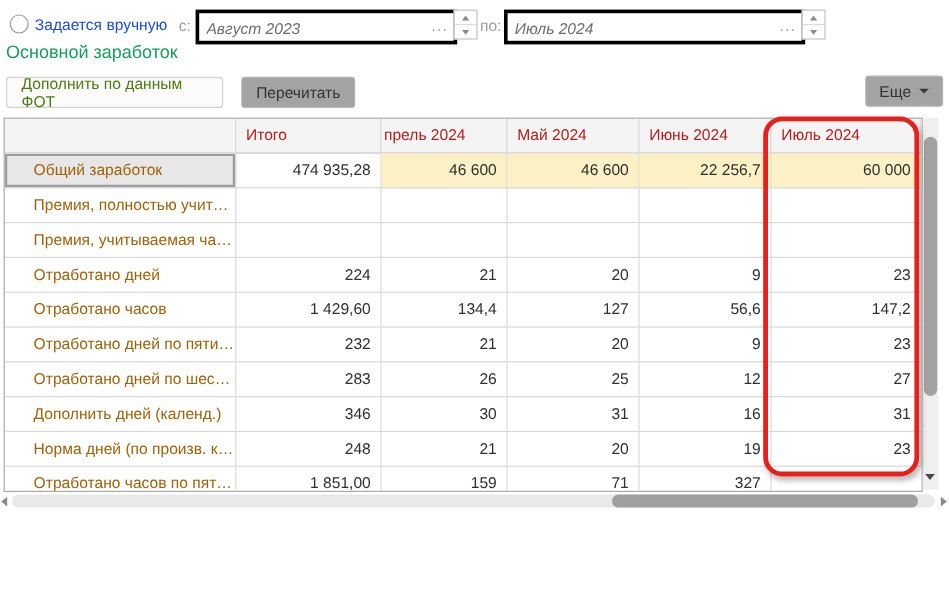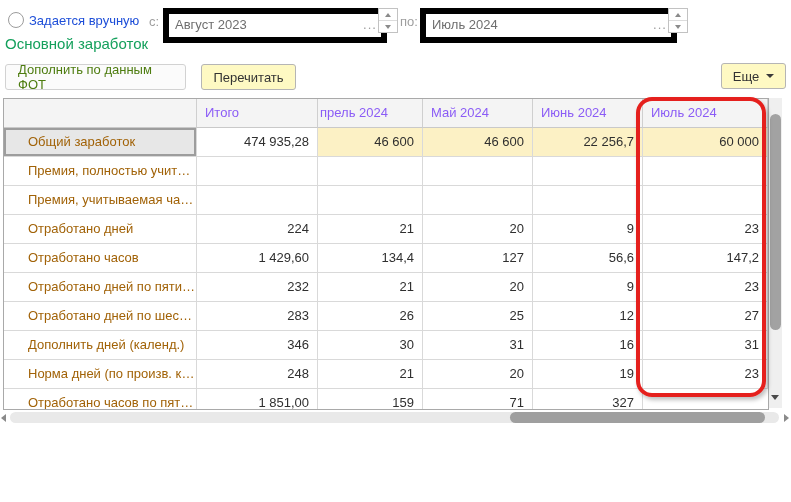--- a/index.html
+++ b/index.html
@@ -6,59 +6,59 @@
   #page{position:relative;width:791px;height:502px;background:#fff;overflow:hidden;
         font-family:"Liberation Sans","DejaVu Sans",sans-serif;font-size:13px;color:#3f3f3f;}
 
   
   .abs{position:absolute;}
   .radio{left:8px;top:12px;width:14px;height:14px;border:1px solid #9c9c9c;border-radius:50%;background:#fff;}
   .radio-label{left:29px;top:13px;color:#1d4ed8;}
   .field-label{color:#9e9e9e;}
   .lbl-from{left:149px;top:14px;}
   .lbl-to{left:400px;top:14px;}
-  .field{height:23px;border:6px solid #000000;background:#fff;display:flex;align-items:flex-start;}
+  .field{height:23px;border:3px solid #000000;background:#fff;display:flex;align-items:flex-end;font-style:italic;}
   .field .val{flex:1;padding:0 6px;color:#6e6e6e;border:none;outline:none;background:transparent;
               font:inherit;height:21px;min-width:0;}
   .field .dots{width:22px;text-align:center;color:#9e9e9e;letter-spacing:1px;cursor:pointer;
                align-self:stretch;line-height:21px;}
   .f1{left:163px;top:8px;width:212px;}
   .f2{left:420px;top:8px;width:245px;}
   .spin{top:8px;width:18px;height:23px;border:1px solid #c2c2c2;background:#fff;
         display:flex;flex-direction:column;}
   .s1{left:378px;} .s2{left:668px;}
   .spin .u,.spin .d{flex:1;position:relative;cursor:pointer;}
   .spin .u{border-bottom:1px solid #dcdcdc;}
   .spin .u::after,.spin .d::after{content:"";position:absolute;left:50%;top:50%;transform:translate(-50%,-50%);
         border-left:3px solid transparent;border-right:3px solid transparent;}
   .spin .u::after{border-bottom:4px solid #8a8a8a;}
   .spin .d::after{border-top:4px solid #8a8a8a;}
 
   
   .title{left:5px;top:35px;font-size:15px;color:var(--green,#14a05c);}
 
   
-  .btn{position:absolute;height:26px;border:1px solid #b5b5b5;border-radius:3px;background:#fef9c3;
+  .btn{position:absolute;height:26px;border:1px solid #b5b5b5;border-radius:3px;background:#a3a3a3;
        color:#333;font:inherit;display:flex;align-items:center;justify-content:center;cursor:pointer;
        padding:0 12px;box-sizing:border-box;}
   .btn.disabled{color:#4d7c0f;border-color:#d2d2d2;background:#fbfbfb;}
   .b1{left:5px;top:64px;width:181px;}
   .b2{left:201px;top:64px;width:95px;}
   .b3{left:721px;top:63px;width:65px;}
   .caret{display:inline-block;margin-left:7px;border-left:4px solid transparent;
          border-right:4px solid transparent;border-top:4px solid #3a3a3a;}
 
   
   .tablewrap{left:3px;top:98px;width:764px;height:310px;border:1px solid #a9a9a9;overflow:hidden;
              background:#fff;}
   .grid{display:grid;grid-template-columns:193px 121px 105px 110px 110px 125px;grid-auto-rows:29px;}
   .grid > div{box-sizing:border-box;border-right:1px solid #d9d9d9;border-bottom:1px solid #d9d9d9;
               line-height:28px;white-space:nowrap;overflow:hidden;}
   .grid .th{background:#f4f4f4;border-right-color:#cfcfcf;border-bottom-color:#c9c9c9;
-            padding-left:8px;color:#8b5cf6;}
+            padding-left:8px;color:#b91c1c;}
   .grid .th:nth-child(3){padding-left:2px;}
   .grid .td.label{padding-left:24px;color:#a16207;text-overflow:ellipsis;}
   .grid .td.num{text-align:right;padding-right:8px;color:#2f2f2f;}
   .grid .td.sel{background:var(--selgray,#e7e7e7);box-shadow:inset 0 0 0 2px #9d9d9d;}
   .grid .td.hl{background:var(--yellow,#fcf1c5);}
 
   
   .vscroll{left:769px;top:98px;width:13px;height:310px;background:#efefef;}
   .vthumb{position:absolute;left:1px;top:16px;width:11px;height:216px;background:#a2a2a2;border-radius:6px;}
   .varrow{position:absolute;left:2px;top:297px;width:0;height:0;border-left:4px solid transparent;

